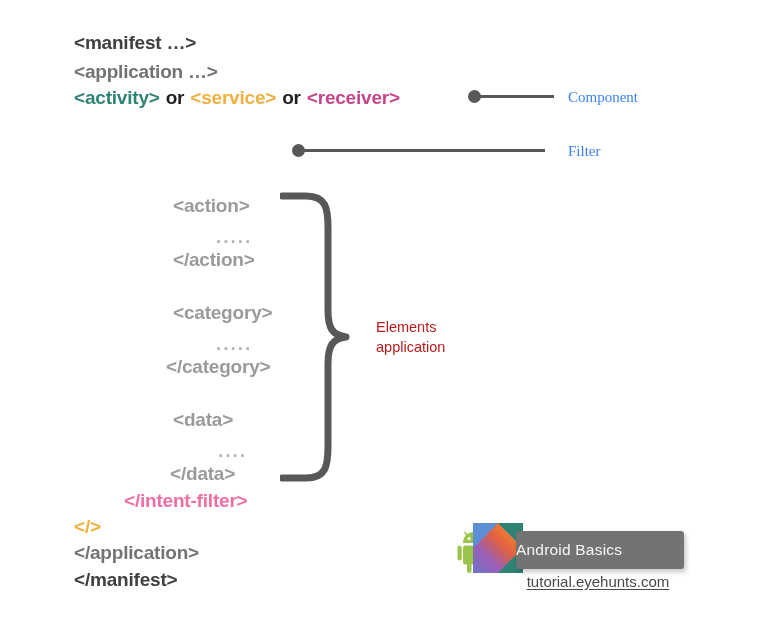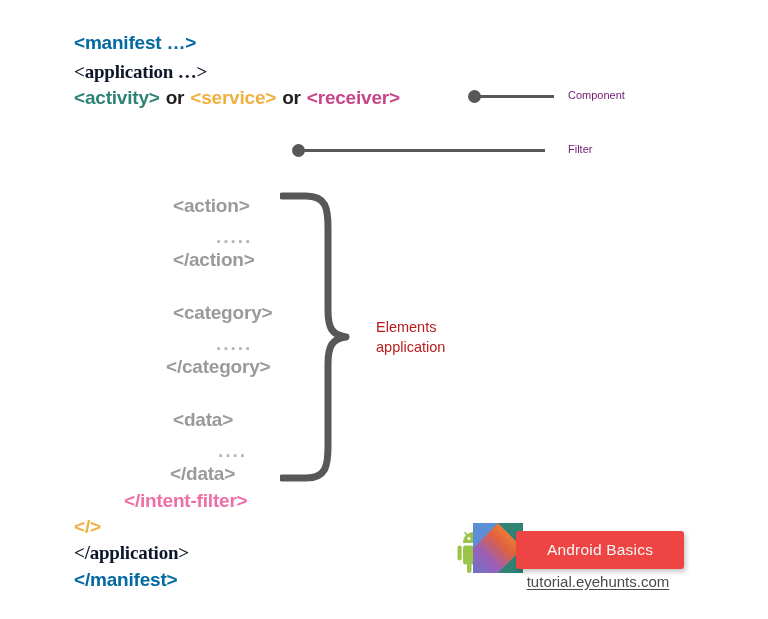--- a/index.html
+++ b/index.html
@@ -24,22 +24,22 @@
   
   .code-line {
     position: absolute;
     white-space: nowrap;
     font-weight: bold;
     font-size: 19px;
     letter-spacing: -0.2px;
   }
 
   .tok { font-weight: bold; }
-  .tok-manifest     { color: #0369a1; text-align: right; }
-  .tok-application  { color: #0f172a; font-family: Liberation Serif, serif; }
+  .tok-manifest     { color: #404040; text-align: right; }
+  .tok-application  { color: #737373; }
   .tok-activity     { color: #2f8375; }
   .tok-service      { color: #f0b040; margin-top: 30px; }
   .tok-receiver     { color: #c8458b; }
   .tok-intentfilter { color: #ef6ea5; }
   .tok-slash        { color: #f0b040; }
   .tok-or           { color: #231f20; font-weight: bold; }
 
   .elem-line {
     position: absolute;
     white-space: nowrap;
@@ -55,23 +55,24 @@
     font-size: 19px;
     font-weight: bold;
     color: #b4b4b4;
     letter-spacing: 2px;
   }
 
   
   .side-label {
     position: absolute;
     white-space: nowrap;
-    font-size: 11px;
-    color: #701a75;
+    font-size: 15px;
+    color: #3b82f6;
     font-weight: normal;
+    font-family: Liberation Serif, serif;
   }
   .brace-label {
     position: absolute;
     font-size: 14.5px;
     color: #b91c1c;
     line-height: 1.35;
     white-space: nowrap;
   }
 
   
@@ -112,26 +113,26 @@
     position: absolute;
     left: 18px;
     top: 5px;
   }
   #basics-badge {
     position: absolute;
     left: 61px;
     top: 13px;
     width: 168px;
     height: 38px;
-    background: #ef4444;
+    background: #737373;
     border-radius: 3px;
     box-shadow: 2px 3px 5px rgba(0,0,0,0.22);
     display: flex;
     align-items: center;
-    justify-content: center;
+    justify-content: flex-start;
   }
   #basics-badge span {
     color: #f2f7f6;
     font-size: 15.5px;
     letter-spacing: 0.2px;
   }
   #site-url {
     position: absolute;
     left: 48px;
     top: 55px;

